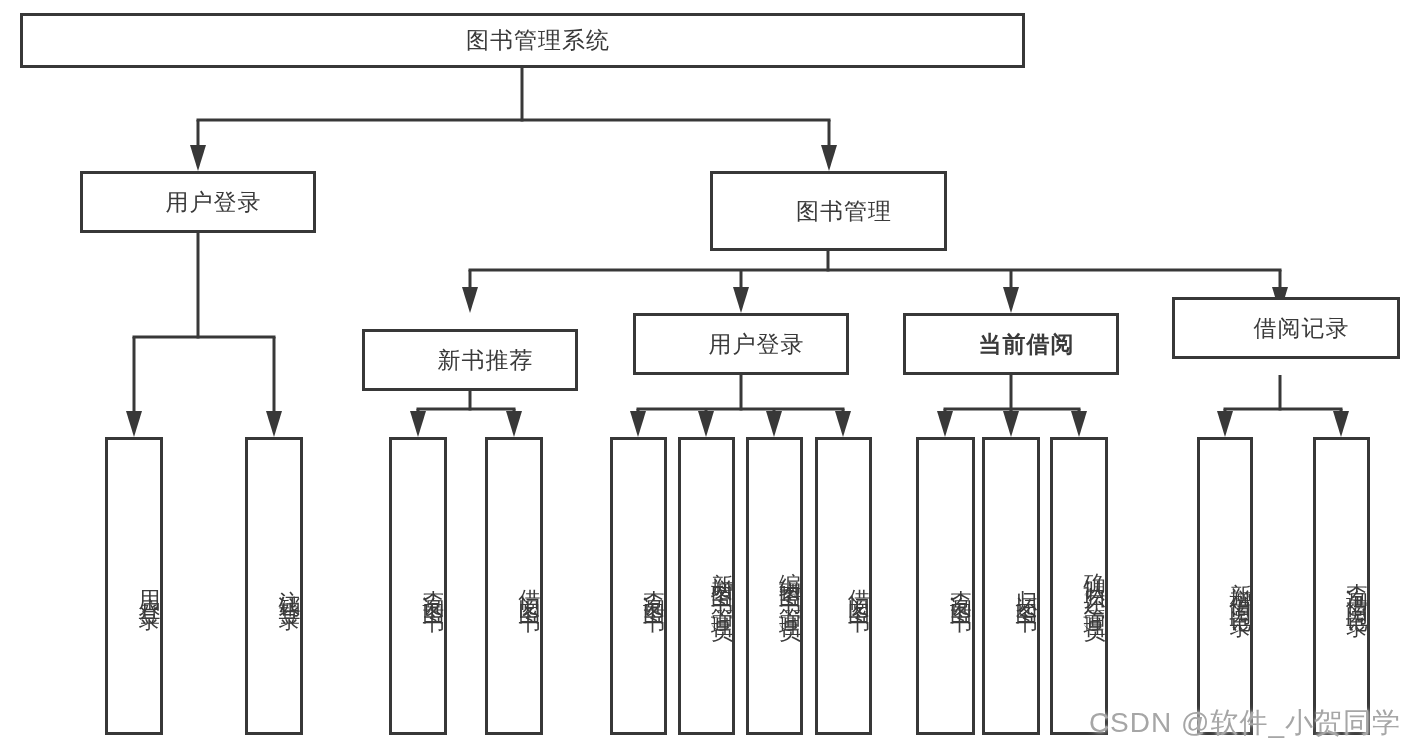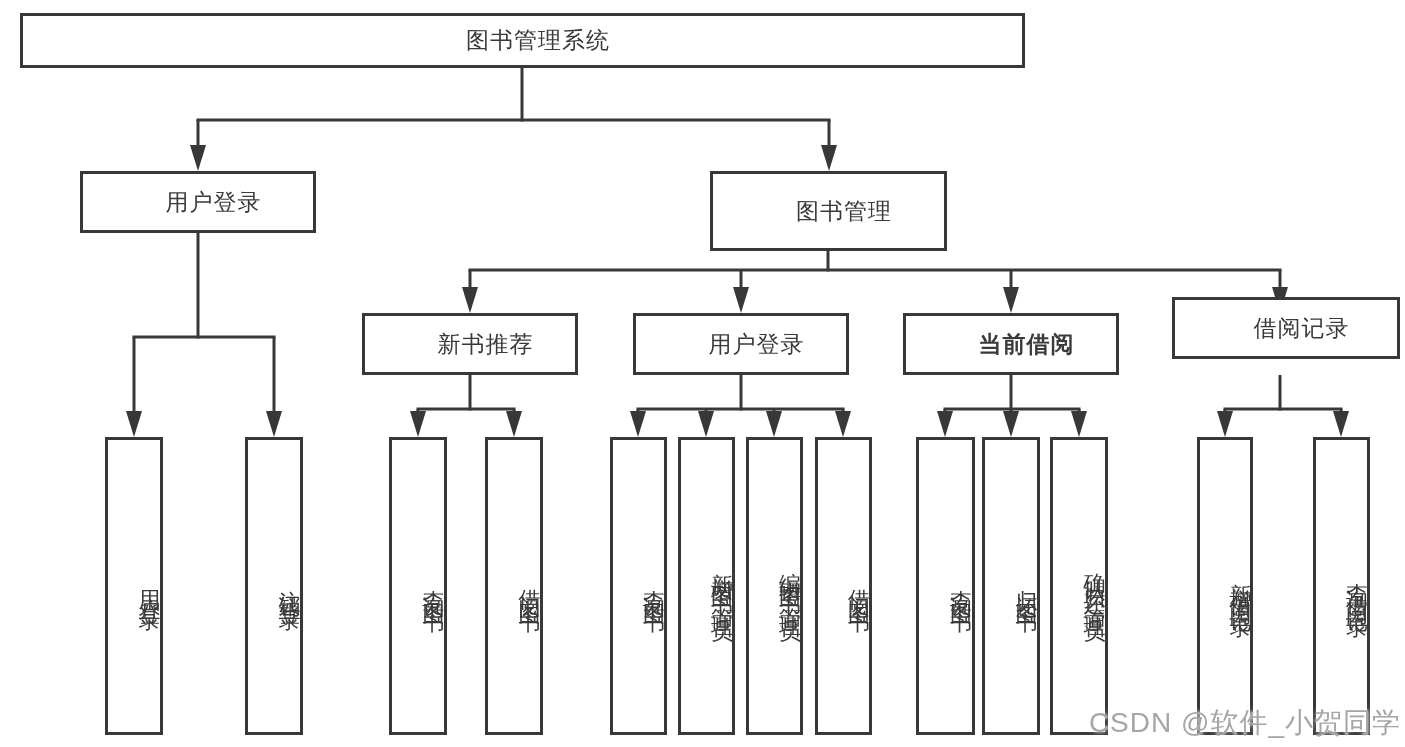--- a/index.html
+++ b/index.html
@@ -98,21 +98,21 @@
       <polygon points="1217,411 1233,411 1225,437"></polygon>
       <polygon points="1333,411 1349,411 1341,437"></polygon>
     </g>
   </svg>
 
   <div class="node h" style="left:20px;top:13px;width:1005px;height:55px;">图书管理系统</div>
 
   <div class="node h" style="left:80px;top:171px;width:236px;height:62px;">用户登录</div>
   <div class="node h" style="left:710px;top:171px;width:237px;height:80px;">图书管理</div>
 
-  <div class="node h" style="left:362px;top:313px;width:216px;height:62px;">新书推荐</div>
+  <div class="node h" style="left:362px;top:329px;width:216px;height:62px;">新书推荐</div>
   <div class="node h" style="left:633px;top:313px;width:216px;height:62px;">用户登录</div>
   <div class="node h" style="left:903px;top:313px;width:216px;height:62px;font-weight:bold;">当前借阅</div>
   <div class="node h" style="left:1172px;top:297px;width:228px;height:62px;">借阅记录</div>
 
   <div class="node v" style="left:105px;top:437px;width:58px;height:298px;">用户登录</div>
   <div class="node v" style="left:245px;top:437px;width:58px;height:298px;">注销登录</div>
 
   <div class="node v" style="left:389px;top:437px;width:58px;height:298px;">查询图书</div>
   <div class="node v" style="left:485px;top:437px;width:58px;height:298px;">借阅图书</div>
 

